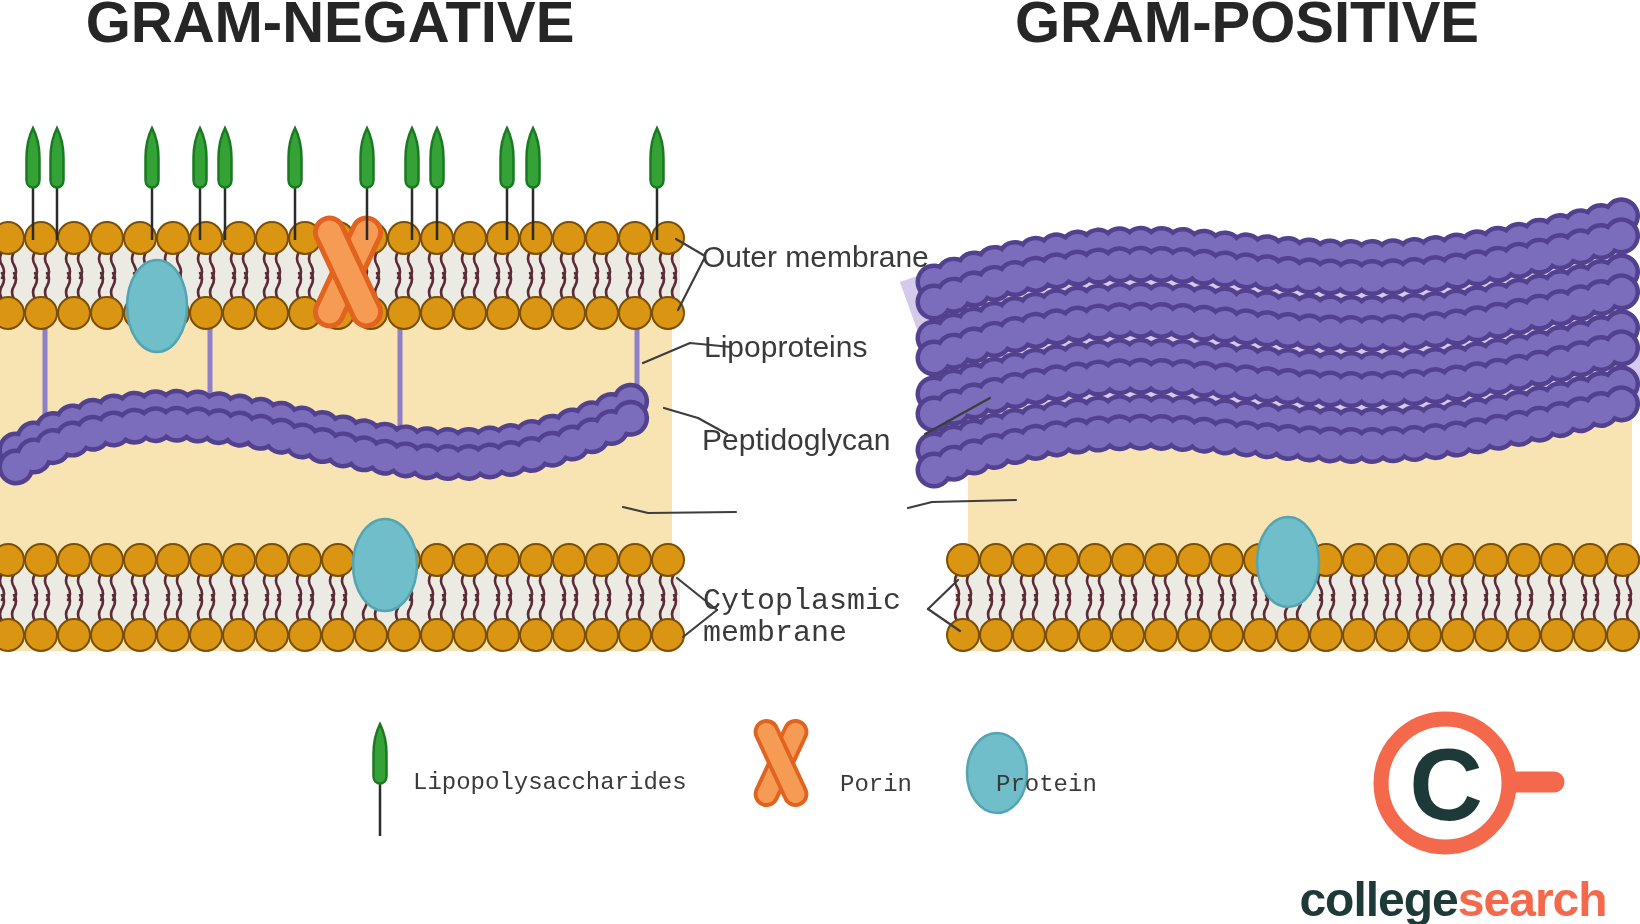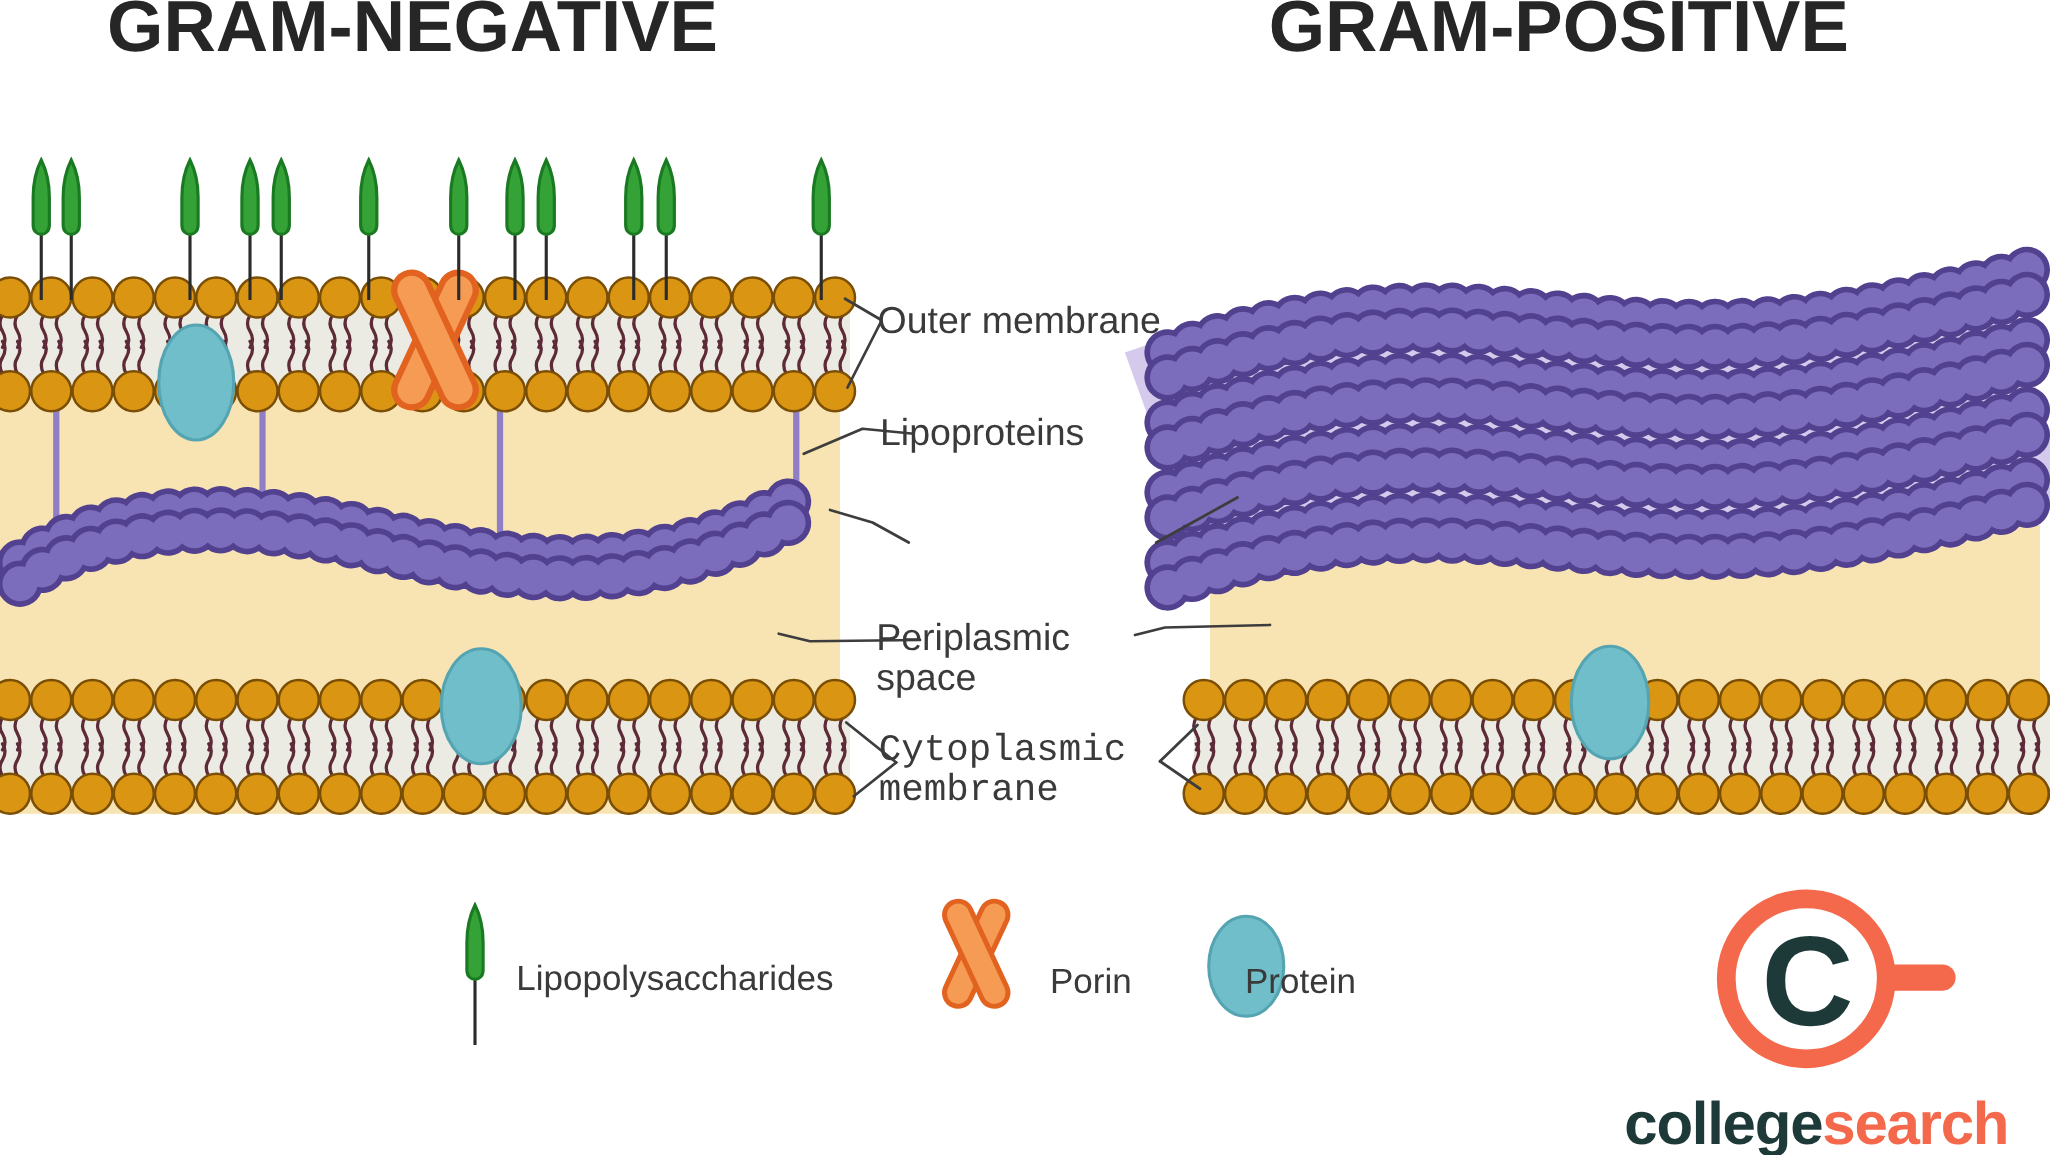--- a/index.html
+++ b/index.html
@@ -31,21 +31,21 @@
   .title-left{left:30px;width:600px;}
   .title-right{left:947px;width:600px;}
   .callout{position:absolute;font-size:30px;line-height:32px;color:var(--label_text);
            width:240px;}
   .callout .cl{display:block;}
   .co-outer{left:702px;top:241px;}
   .co-lipo{left:704px;top:331px;}
   .co-pepti{left:702px;top:424px;}
   .co-peri{left:701px;top:495px;}
   .co-cyto{left:703px;top:585px;font-family:Liberation Mono, monospace;}
-  .legend-label{position:absolute;font-size:28px;line-height:30px;color:var(--label_text);white-space:nowrap;}
+  .legend-label{position:absolute;font-size:24px;line-height:30px;color:var(--label_text);white-space:nowrap;font-family:Liberation Mono, monospace;}
   .ll-lps{left:413px;top:768px;}
   .ll-porin{left:840px;top:770px;}
   .ll-protein{left:996px;top:770px;}
   .wordmark{position:absolute;left:1253px;top:872px;width:400px;text-align:center;
             font-weight:bold;font-size:48px;letter-spacing:-1px;white-space:nowrap;}
   .wm-dark{color:var(--logo_dark);}
   .wm-accent{color:var(--logo_orange);}
 </style>
 </head>
 <body>
@@ -532,24 +532,21 @@
       <line class="logo-handle" x1="1513" y1="782" x2="1554" y2="782"></line>
       <text class="logo-c" x="1446" y="820" text-anchor="middle">C</text>
     </g>
   </svg>
 
   <div class="title title-left">GRAM-NEGATIVE</div>
   <div class="title title-right">GRAM-POSITIVE</div>
 
   <div class="callout co-outer">Outer membrane</div>
   <div class="callout co-lipo">Lipoproteins</div>
-  <div class="callout co-peri">
-    <span class="cl">Periplasmic</span>
-    <span class="cl">space</span>
-  </div>
+  <div class="callout co-pepti">Peptidoglycan</div>
   <div class="callout co-cyto">
     <span class="cl">Cytoplasmic</span>
     <span class="cl">membrane</span>
   </div>
 
   <div class="legend-label ll-lps">Lipopolysaccharides</div>
   <div class="legend-label ll-porin">Porin</div>
   <div class="legend-label ll-protein">Protein</div>
 
   <div class="wordmark"><span class="wm-dark">college</span><span class="wm-accent">search</span></div>

